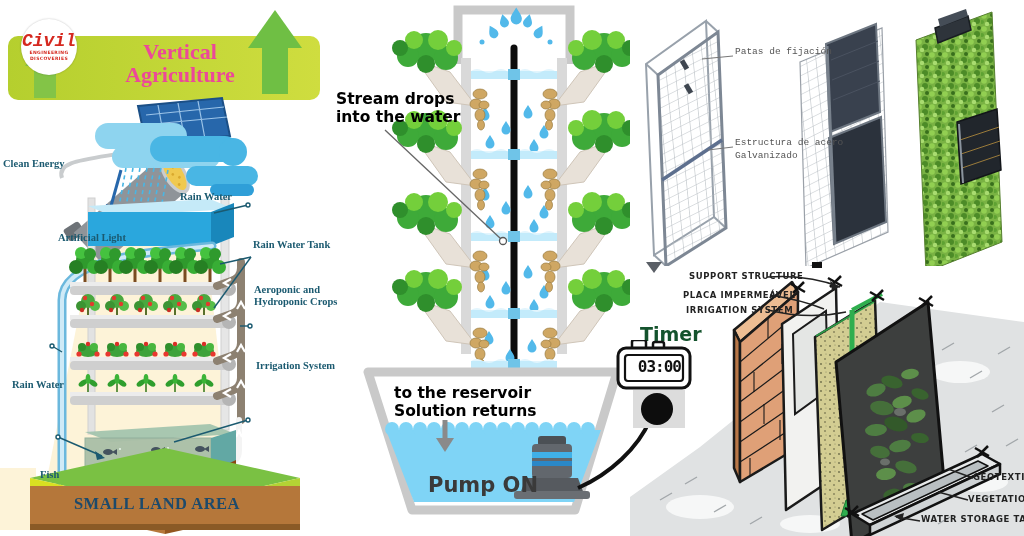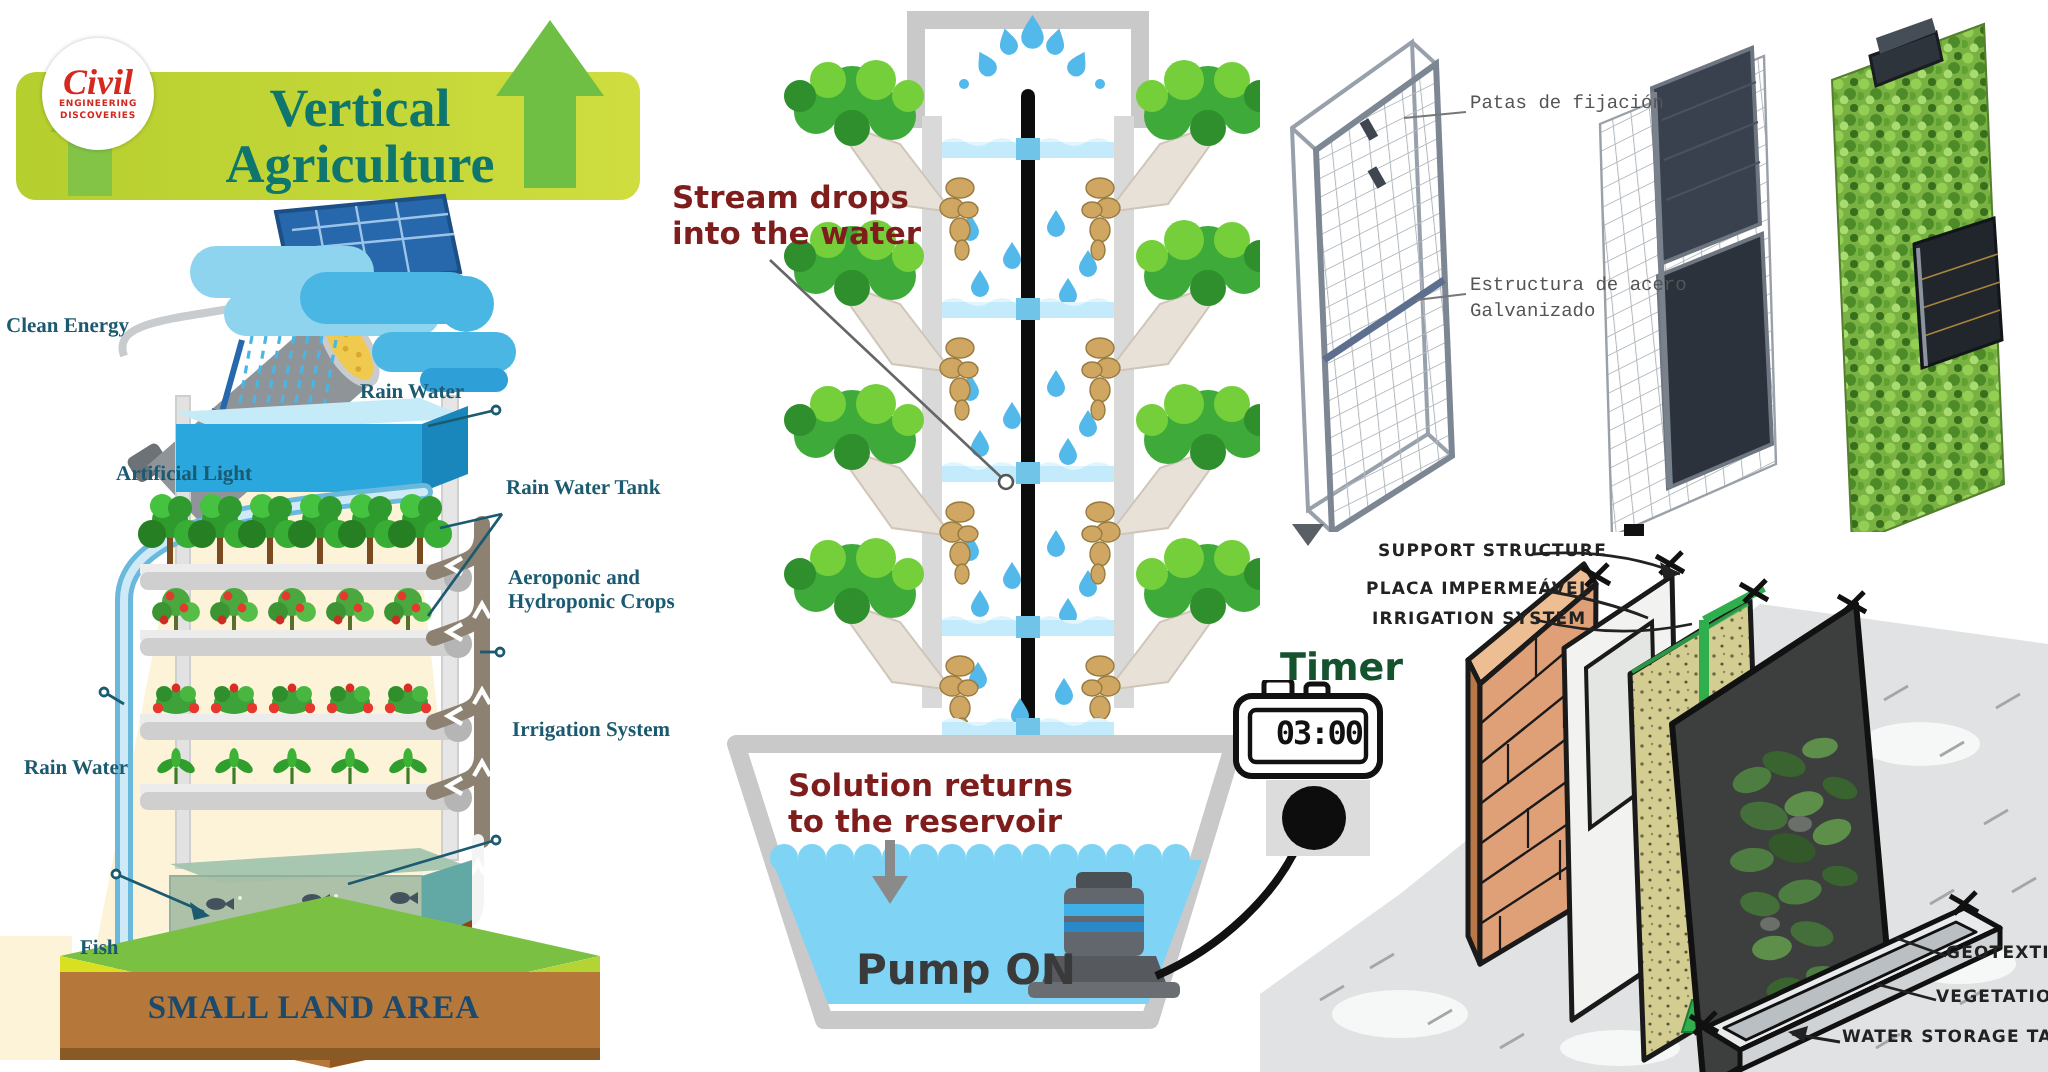--- a/index.html
+++ b/index.html
@@ -2,32 +2,32 @@
 <html><head>
 <meta charset="utf-8">
 <style>
   html,body{margin:0;padding:0;background:#fff;}
   #stage{position:relative;width:1024px;height:536px;background:#fff;overflow:hidden;
          font-family:"DejaVu Sans",sans-serif;}
   .abs{position:absolute;}
   .lbl-l{position:absolute;font-family:"Liberation Serif",serif;font-weight:bold;
          font-size:10.5px;line-height:1.12;color:#1b5a70;white-space:nowrap;margin-top:40px;}
   .lbl-m{position:absolute;font-family:"DejaVu Sans",sans-serif;font-weight:bold;
-         color:#7f1d1d;white-space:nowrap;}
+         color:#000000;white-space:nowrap;}
   .lbl-rt{position:absolute;font-family:Liberation Mono, monospace;font-size:9.5px;
           line-height:1.35;color:#555;white-space:nowrap;}
   .lbl-rb{position:absolute;font-family:"DejaVu Sans",sans-serif;font-size:8.5px;
           font-weight:600;letter-spacing:.6px;color:#222;white-space:nowrap;}
   .title{position:absolute;left:95px;top:40px;width:170px;text-align:center;
-         font-family:"Liberation Serif",serif;font-weight:bold;font-size:27px;
-         line-height:1.05;color:#0f766e;}
+         font-family:"Liberation Serif",serif;font-weight:bold;font-size:22px;
+         line-height:1.05;color:#ec4899;}
   .logo{position:absolute;left:21px;top:19px;width:56px;height:56px;background:#fff;
         border-radius:50%;display:flex;flex-direction:column;align-items:center;
         justify-content:center;box-shadow:0 0 2px rgba(0,0,0,.25);z-index:5;}
-  .logo .brand{font-family:Liberation Serif, serif;font-style:italic;font-weight:bold;
+  .logo .brand{font-family:Liberation Mono, monospace;font-style:italic;font-weight:bold;
         font-size:18px;color:#d5281f;line-height:1;}
   .logo .sub{font-size:4.5px;letter-spacing:.4px;color:#d5281f;font-weight:bold;line-height:1.3;}
   .land{position:absolute;left:60px;top:494px;width:180px;text-align:right;
         font-family:"Liberation Serif",serif;font-weight:bold;font-size:16.5px;
         letter-spacing:.5px;color:#1d4a6b;}
   .clockTime{position:absolute;left:629px;top:357px;width:52px;text-align:right;
         font-family:"DejaVu Sans Mono",monospace;font-weight:bold;font-size:16px;
         letter-spacing:-1px;color:#111;}
   .outlet{position:absolute;left:633px;top:390px;width:52px;height:38px;background:#dcdcdc;}
   .plug{position:absolute;left:641px;top:393px;width:32px;height:32px;background:#0d0d0d;border-radius:50%;}
@@ -563,22 +563,22 @@
   <div class="lbl-l" style="left:256px;top:320px">Irrigation System</div>
   <div class="lbl-l" style="left:12px;top:339px">Rain Water</div>
   <div class="lbl-l" style="left:40px;top:429px">Fish</div>
   <div class="land">SMALL LAND AREA</div>
 
   <div class="lbl-m" style="left:336px;top:91px;font-size:15.5px;line-height:1.15">
     <div>Stream drops</div>
     <div>into the water</div>
   </div>
   <div class="lbl-m" style="left:394px;top:385px;font-size:15.5px;line-height:1.15">
+    <div>to the reservoir</div>
     <div>Solution returns</div>
-    <div>to the reservoir</div>
   </div>
   <div class="lbl-m" style="left:428px;top:473px;font-size:21px;color:#3a3a3a">Pump ON</div>
   <div class="lbl-m" style="left:640px;top:323px;font-size:19px;color:#14532d">Timer</div>
 
   <svg class="abs" style="left:616px;top:340px" width="78" height="52" viewBox="0 0 78 52">
     <rect x="16" y="0" width="14" height="10" rx="2" fill="#fff" stroke="#111" stroke-width="2.5"></rect>
     <rect x="37" y="2" width="11" height="8" rx="2" fill="#fff" stroke="#111" stroke-width="2.5"></rect>
     <rect x="2" y="8" width="72" height="40" rx="8" fill="#fff" stroke="#111" stroke-width="3"></rect>
     <rect x="9" y="15" width="58" height="26" rx="3" fill="#fff" stroke="#111" stroke-width="2.2"></rect>
   </svg>

